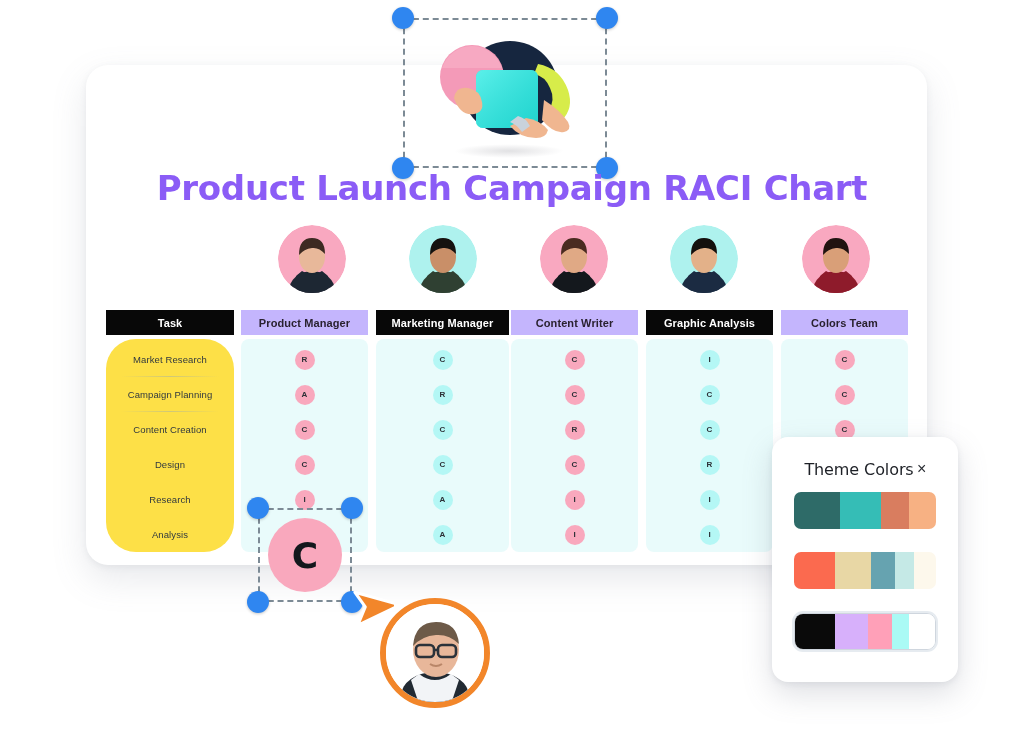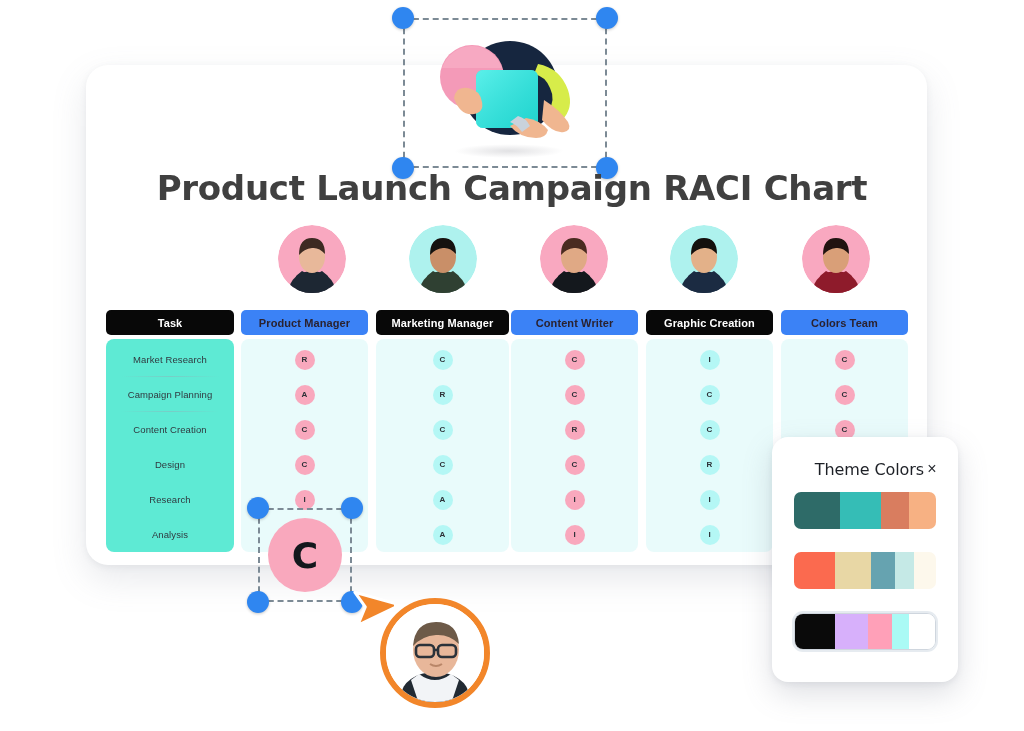--- a/index.html
+++ b/index.html
@@ -31,46 +31,46 @@
   .sel-frame{position:absolute;border:2px dashed #7c8a95;box-sizing:border-box;}
   .handle{
     position:absolute;width:22px;height:22px;border-radius:50%;
     background:#2f86f0;box-shadow:0 1px 3px rgba(0,0,0,.22);
   }
 
   
   .chart-title{
     position:absolute;left:0;top:168px;width:1024px;text-align:center;
     font-family:"DejaVu Sans", sans-serif;
-    font-size:34px;font-weight:700;color:#404040;letter-spacing:-0.3px;
+    font-size:34px;font-weight:700;color:#8b5cf6;letter-spacing:-0.3px;
     white-space:nowrap;
   }
 
   
   .avatars{position:absolute;left:106px;top:225px;width:800px;height:72px;}
   .avatar{
     position:absolute;top:0;width:68px;height:68px;border-radius:50%;
     overflow:hidden;
   }
   .avatar svg{display:block;}
 
   
   .raci-table{position:absolute;left:106px;top:310px;width:802px;height:232px;}
   .col{position:absolute;top:0;width:129px;}
   .col-head{
-    height:25px;border-radius:5px;display:flex;align-items:center;justify-content:center;
+    height:25px;border-radius:0;display:flex;align-items:center;justify-content:center;
     font-size:11px;font-weight:600;letter-spacing:.1px;
   }
   .col-head.dark{background:#080808;color:#ffffff;}
-  .col-head.purple{background:#3b82f6;color:#2a2230;text-align:center;}
+  .col-head.purple{background:#c4b5fd;color:#2a2230;text-align:center;}
   .col-body{
     margin-top:4px;background:#e9fbfb;border-radius:8px;
     padding-top:3px;position:relative;
   }
-  .col-body.task{background:#5eead4;}
+  .col-body.task{background:#fde047;border-radius:30px;}
   .cell{height:35px;display:flex;align-items:center;justify-content:center;position:relative;}
   .task-cell{font-size:9.5px;color:#30383f;letter-spacing:.1px;}
   .task-cell.divided::after{
     content:"";position:absolute;left:12%;right:12%;bottom:0;height:1px;
     background:linear-gradient(to right,rgba(150,170,180,0),rgba(150,170,180,.45),rgba(150,170,180,0));
   }
   .bubble{
     width:20px;height:20px;border-radius:50%;
     display:flex;align-items:center;justify-content:center;
     font-size:8px;font-weight:600;color:#2c3036;
@@ -95,21 +95,21 @@
   }
 
   
   .theme-panel{
     position:absolute;left:772px;top:437px;width:186px;height:245px;
     background:#ffffff;border-radius:16px;
     box-shadow:0 12px 30px rgba(110,115,130,.22), 0 2px 6px rgba(110,115,130,.12);
   }
   .theme-head{
     position:absolute;left:22px;top:20px;right:18px;height:24px;
-    display:flex;align-items:center;justify-content:flex-end;
+    display:flex;align-items:center;justify-content:center;
   }
   .theme-title{
     font-family:"DejaVu Sans", sans-serif;
     font-size:16px;font-weight:400;color:#1d2026;letter-spacing:-.1px;
   }
   .theme-close{
     font-size:16px;color:#2a2d33;line-height:1;cursor:pointer;
     width:16px;height:16px;display:flex;align-items:center;justify-content:center;
   }
   .swatch-row{
@@ -279,21 +279,21 @@
           </div>
           <div class="cell">
             <div class="bubble pink">I</div>
           </div>
           <div class="cell">
             <div class="bubble pink">I</div>
           </div>
         </div>
       </div>
       <div class="col" style="left: 540px; width: 127px;">
-        <div class="col-head dark">Graphic Creation</div>
+        <div class="col-head dark">Graphic Analysis</div>
         <div class="col-body">
           <div class="cell">
             <div class="bubble cyan">I</div>
           </div>
           <div class="cell">
             <div class="bubble cyan">C</div>
           </div>
           <div class="cell">
             <div class="bubble cyan">C</div>
           </div>

